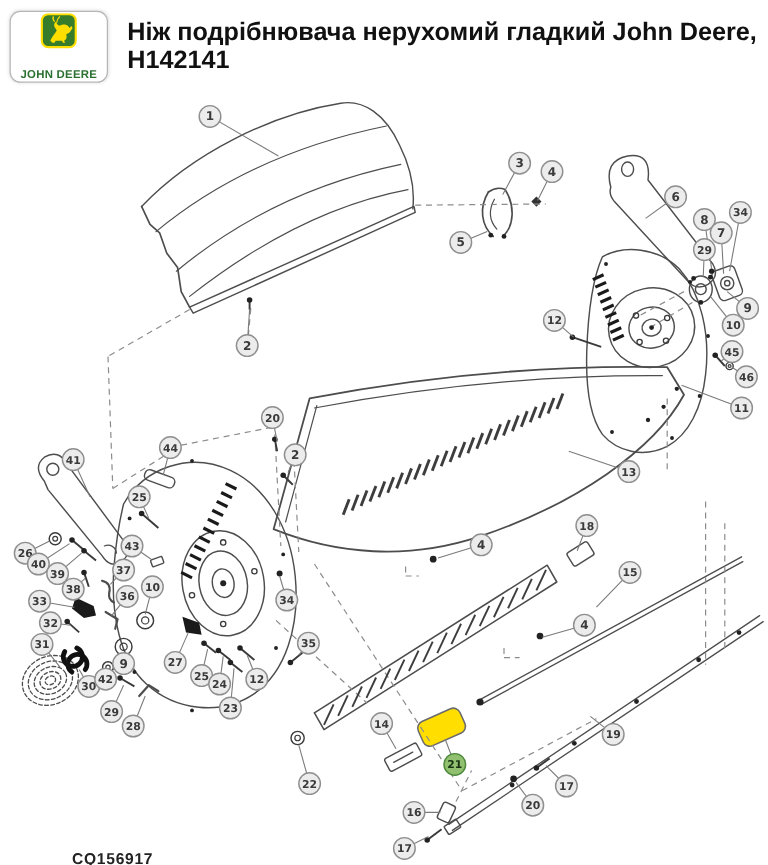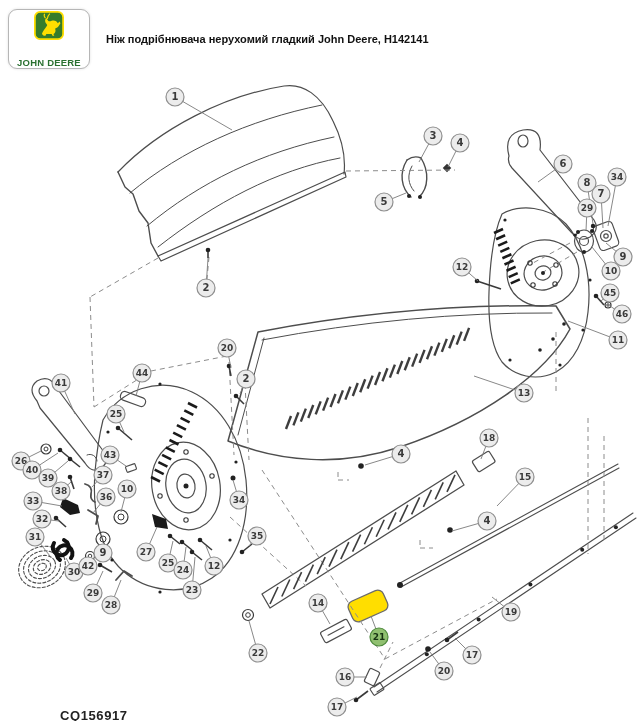--- a/index.html
+++ b/index.html
@@ -4,21 +4,21 @@
 <style>
   html,body{margin:0;padding:0;background:#fff;}
   .page{position:relative;width:640px;height:721px;background:#fff;overflow:hidden;
         font-family:"Liberation Sans",sans-serif;}
   svg#art{position:absolute;left:0;top:0;width:640px;height:721px;}
   .header{position:absolute;left:8px;top:9px;right:6px;display:flex;align-items:center;gap:16px;z-index:3;}
   .logo-box{width:80px;height:58px;background:#fff;border:1px solid #b6b6b6;border-radius:9px;
             box-shadow:0 0 3px rgba(0,0,0,.12);display:flex;flex-direction:column;
             align-items:center;justify-content:center;flex:0 0 auto;}
   .logo-brand{font-size:9.5px;font-weight:bold;color:#2a7030;letter-spacing:.2px;margin-top:16px;}
-  .page-title{font-size:11px;font-weight:bold;color:#111;line-height:1.15;}
+  .page-title{font-size:21px;font-weight:bold;color:#111;line-height:1.15;}
   .figcode{position:absolute;left:60px;top:708px;font-size:13px;font-weight:bold;
            letter-spacing:.6px;color:#222;z-index:3;}
 </style>
 </head>
 <body>
 
 <div class="page">
 
   <div class="header">
     <div class="logo-box">

